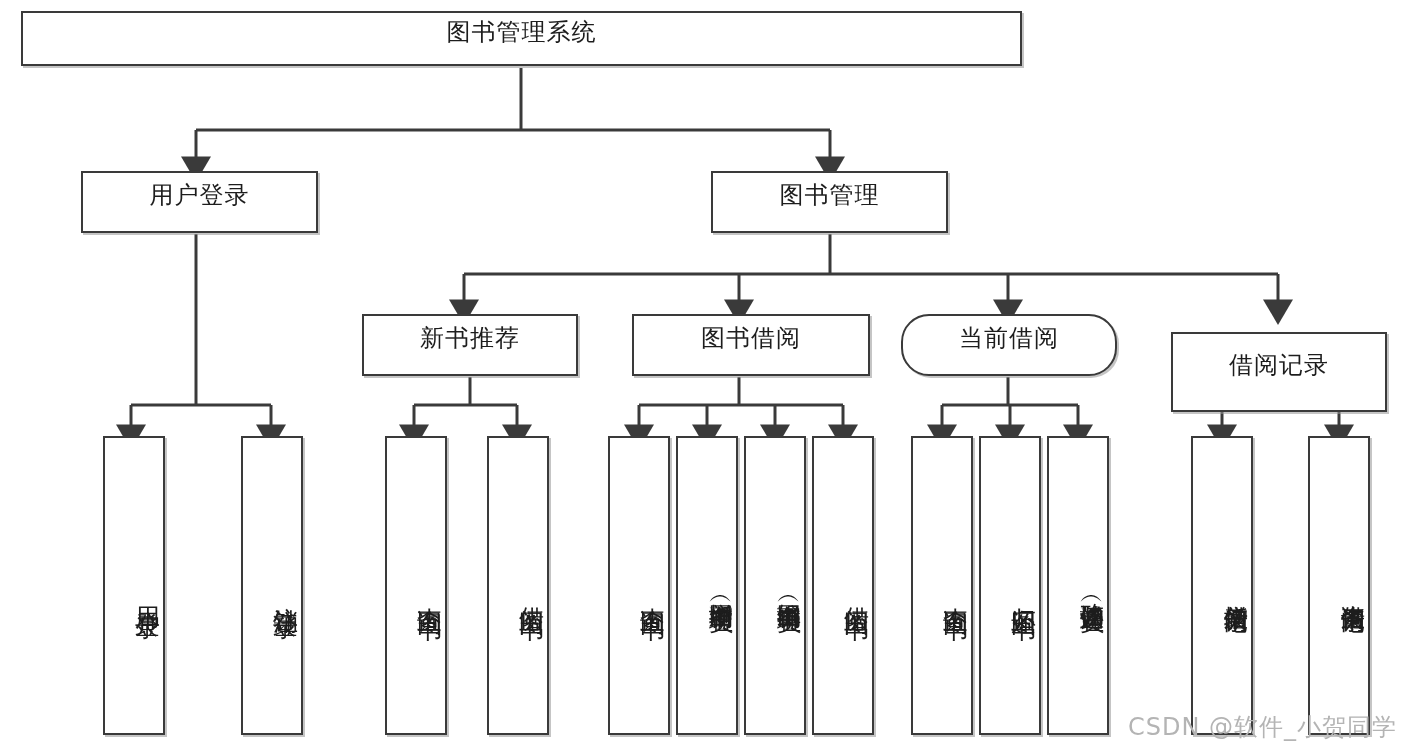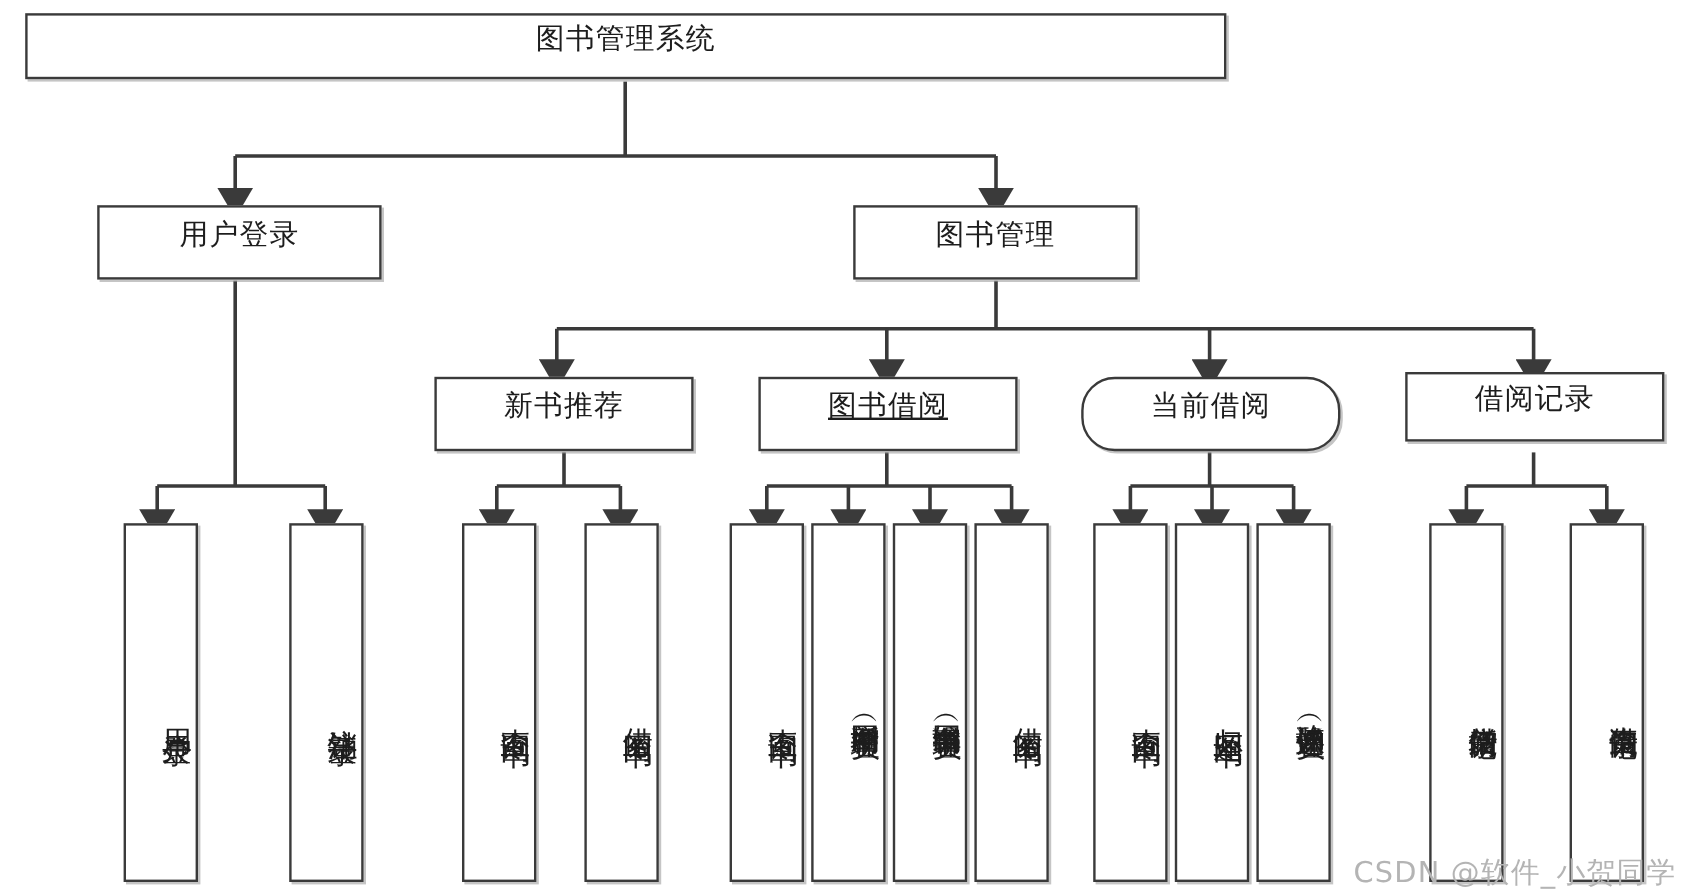--- a/index.html
+++ b/index.html
@@ -133,27 +133,27 @@
   <div class="node horiz" style="left:81px; top:171px; width:237px; height:62px;">
     <span>用户登录</span>
   </div>
   <div class="node horiz" style="left:711px; top:171px; width:237px; height:62px;">
     <span>图书管理</span>
   </div>
 
   <div class="node horiz" style="left:362px; top:314px; width:216px; height:62px;">
     <span>新书推荐</span>
   </div>
-  <div class="node horiz" style="left:632px; top:314px; width:216px; height:62px;text-decoration:underline;">
+  <div class="node horiz" style="left:632px; top:314px; width:238px; height:62px;">
     <span>图书借阅</span>
   </div>
   <div class="node horiz" style="left:901px; top:314px; width:216px; height:62px;border-radius:28px;">
     <span>当前借阅</span>
   </div>
-  <div class="node horiz" style="left:1171px; top:310px; width:216px; height:58px;">
+  <div class="node horiz" style="left:1171px; top:332px; width:216px; height:80px;">
     <span>借阅记录</span>
   </div>
 
   <div class="node vert" style="left:103px; top:436px; width:62px; height:299px;">
     <span>用户登录</span>
   </div>
   <div class="node vert" style="left:241px; top:436px; width:62px; height:299px;">
     <span>注销登录</span>
   </div>
 

